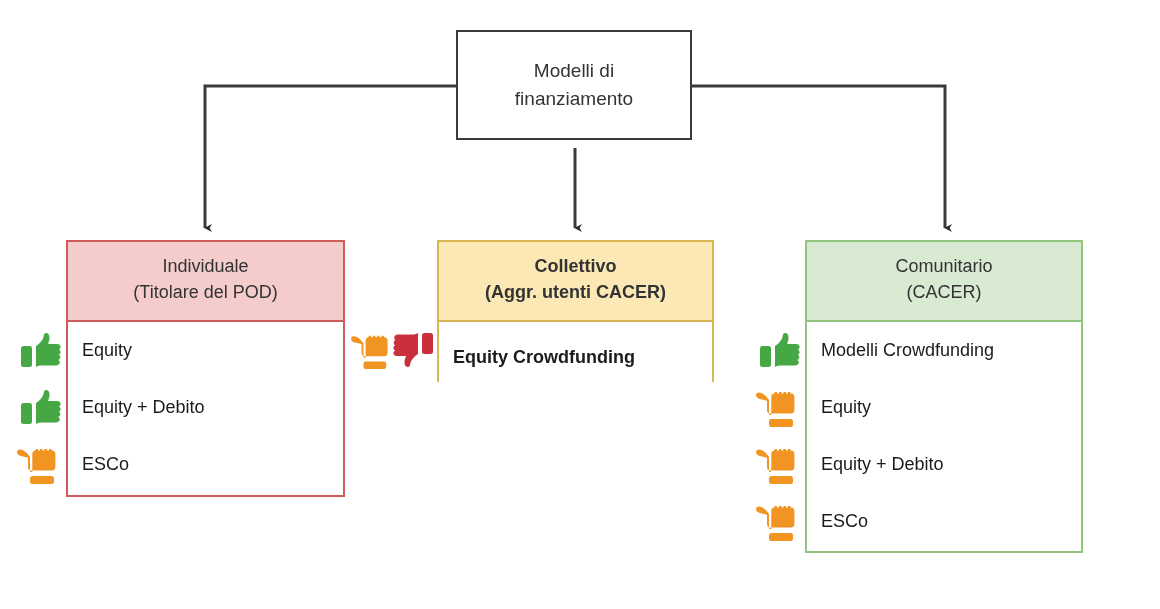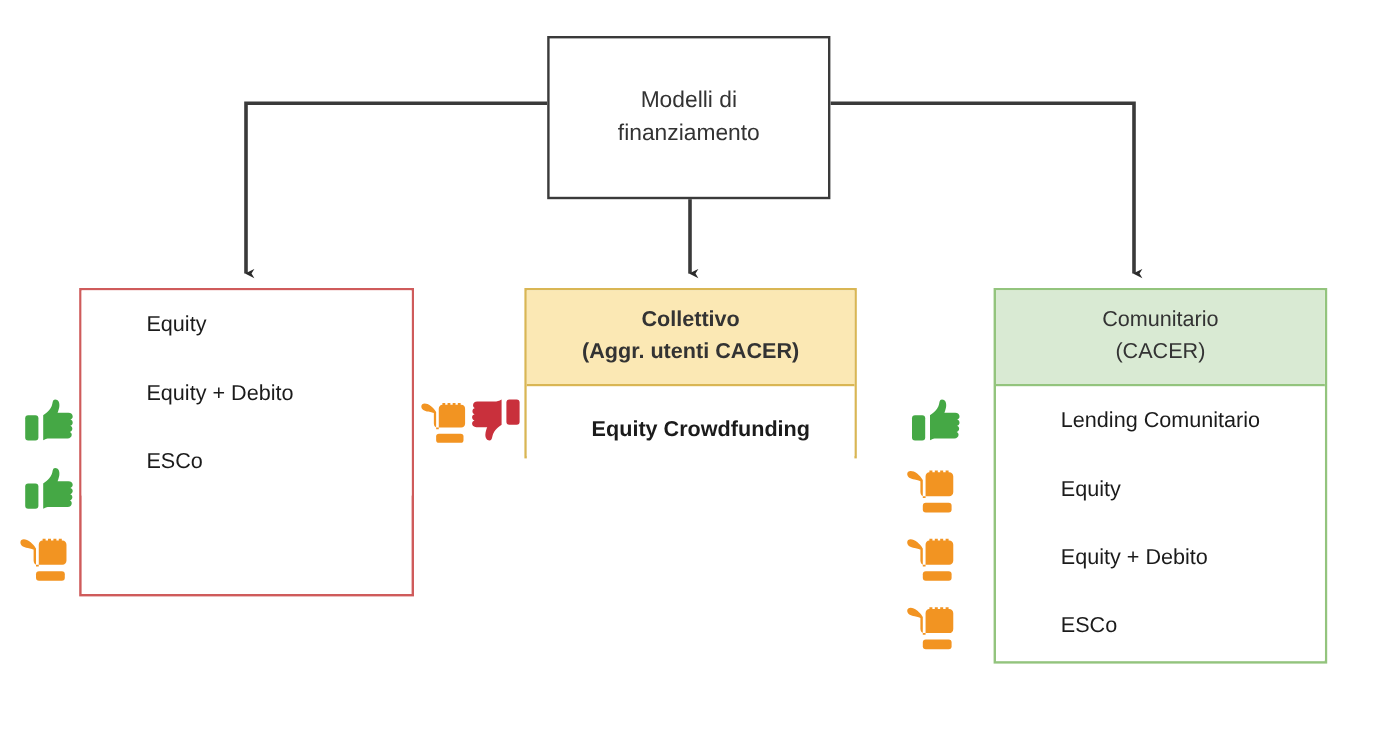--- a/index.html
+++ b/index.html
@@ -23,21 +23,21 @@
     height: 609px;
     pointer-events: none;
   }
 
   
   .root-box {
     position: absolute;
     left: 456px;
     top: 30px;
     width: 236px;
-    height: 136px;
+    height: 110px;
     border: 2px solid #3a3a3a;
     background: #ffffff;
     box-sizing: border-box;
     display: flex;
     align-items: center;
     justify-content: center;
     z-index: 3;
   }
   .root-label {
     font-size: 19px;
@@ -68,33 +68,32 @@
     box-sizing: border-box;
     background: #ffffff;
   }
   .card-row {
     display: flex;
     align-items: center;
     font-size: 18px;
     color: #1b1b1b;
     padding-left: 14px;
     box-sizing: border-box;
-    margin-left: 40px;
   }
 
   
   .card-red { left: 66px; top: 240px; width: 279px; height: 257px; border: 2px solid #cf5b5b; }
   .card-red .card-header { background: #f4cccc; border-bottom: 2px solid #cf5b5b; }
 
   
   .card-yellow { left: 437px; top: 240px; width: 277px; height: 142px; border: 2px solid #d9b654; font-weight: bold; }
   .card-yellow .card-header { background: #fbe8b4; border-bottom: 2px solid #d9b654; }
 
   
-  .card-green { left: 828px; top: 240px; width: 278px; height: 313px; border: 2px solid #93c47d; }
+  .card-green { left: 805px; top: 240px; width: 278px; height: 313px; border: 2px solid #93c47d; }
   .card-green .card-header { background: #d9ead3; border-bottom: 2px solid #93c47d; }
 
   
   .icon-gutter {
     position: absolute;
     z-index: 4;
   }
   .icon-slot {
     display: flex;
     align-items: center;
@@ -120,20 +119,22 @@
 
     <path d="M692,86 L945,86 L945,228" fill="none" stroke="#3a3a3a" stroke-width="3" marker-end="url(#arrow)"></path>
   </svg>
 
   <div class="root-box">
     <div class="root-label">Modelli di
 finanziamento</div>
   </div>
 
   <div class="card card-red">
+    <div class="card-header">Individuale
+(Titolare del POD)</div>
     <div class="card-body">
       <div class="card-row" style="height:57px;">Equity</div>
       <div class="card-row" style="height:57px;">Equity + Debito</div>
       <div class="card-row" style="height:57px;">ESCo</div>
     </div>
   </div>
 
   <div class="icon-gutter" style="left:6px; top:322px; width:56px;">
     <div class="icon-slot" style="height:57px;">
       <svg class="thumb" width="42" height="38" viewBox="0 0 42 38" aria-hidden="true">
@@ -173,21 +174,21 @@
         <rect x="30" y="2" width="11" height="21" rx="2.5" fill="#c9303c"></rect>
         <path d="M26,2 L26,23 C26,23 21,26 19,30.5 C17.8,33.2 18.4,36 16,36 C13.4,36 12,33.4 12.6,29.8 C13,27.4 14,25 14,25 L5,25 C2.8,25 1.4,23.7 1.4,22 C1.4,20.6 2.4,19.7 3.4,19.4 C2.2,19.1 1.4,18.1 1.4,16.8 C1.4,15.5 2.3,14.5 3.5,14.2 C2.4,13.9 1.7,12.9 1.7,11.7 C1.7,10.4 2.6,9.4 3.8,9.1 C2.8,8.7 2.2,7.8 2.2,6.7 C2.2,5 3.6,3.6 5.7,3.6 L21.5,3.6 C23.6,3.6 26,2 26,2 Z" fill="#c9303c"></path>
       </svg>
     </div>
   </div>
 
   <div class="card card-green">
     <div class="card-header">Comunitario
 (CACER)</div>
     <div class="card-body">
-      <div class="card-row" style="height:57px;">Lending Comunitario</div>
+      <div class="card-row" style="height:57px;">Modelli Crowdfunding</div>
       <div class="card-row" style="height:57px;">Equity</div>
       <div class="card-row" style="height:57px;">Equity + Debito</div>
       <div class="card-row" style="height:57px;">ESCo</div>
     </div>
   </div>
 
   <div class="icon-gutter" style="left:745px; top:322px; width:56px;">
     <div class="icon-slot" style="height:57px;">
       <svg class="thumb" width="42" height="38" viewBox="0 0 42 38" aria-hidden="true">
         <rect x="1" y="14" width="11" height="21" rx="2.5" fill="#45a845"></rect>

